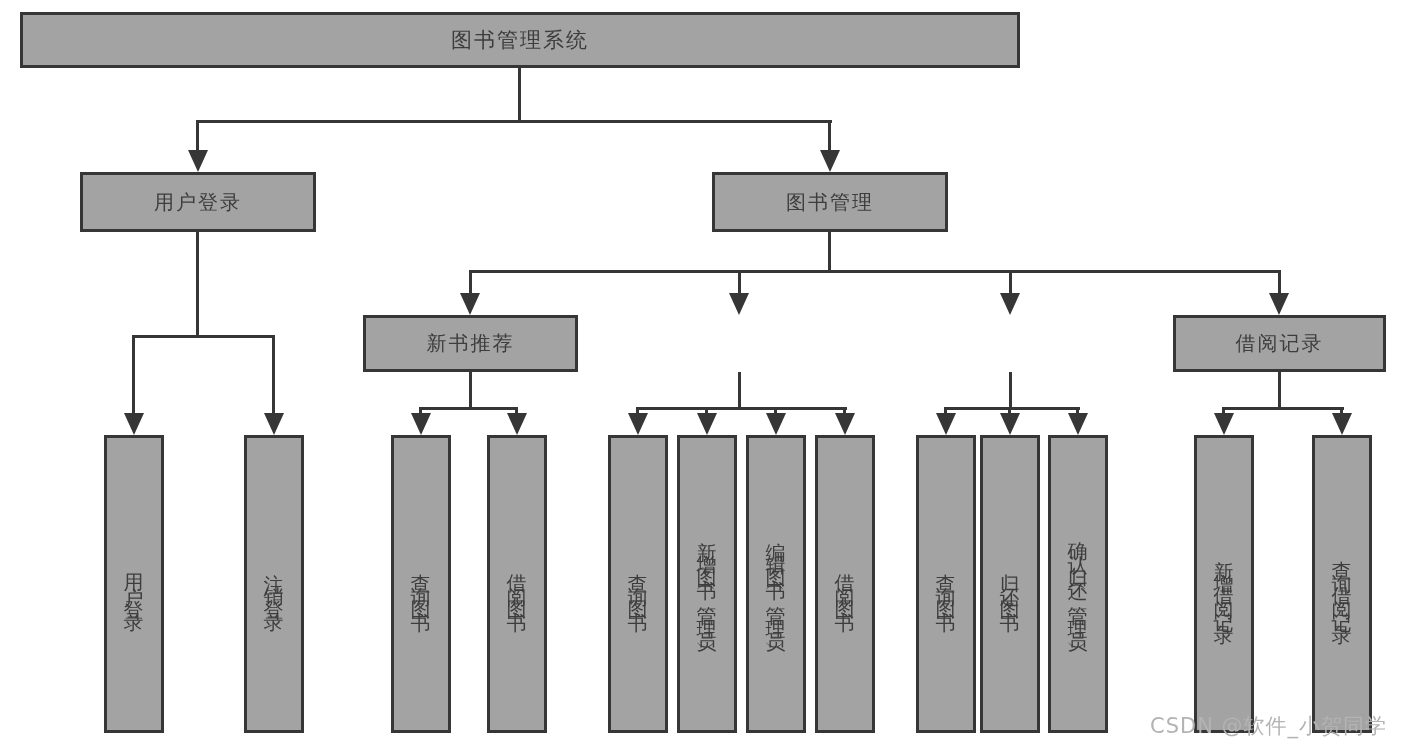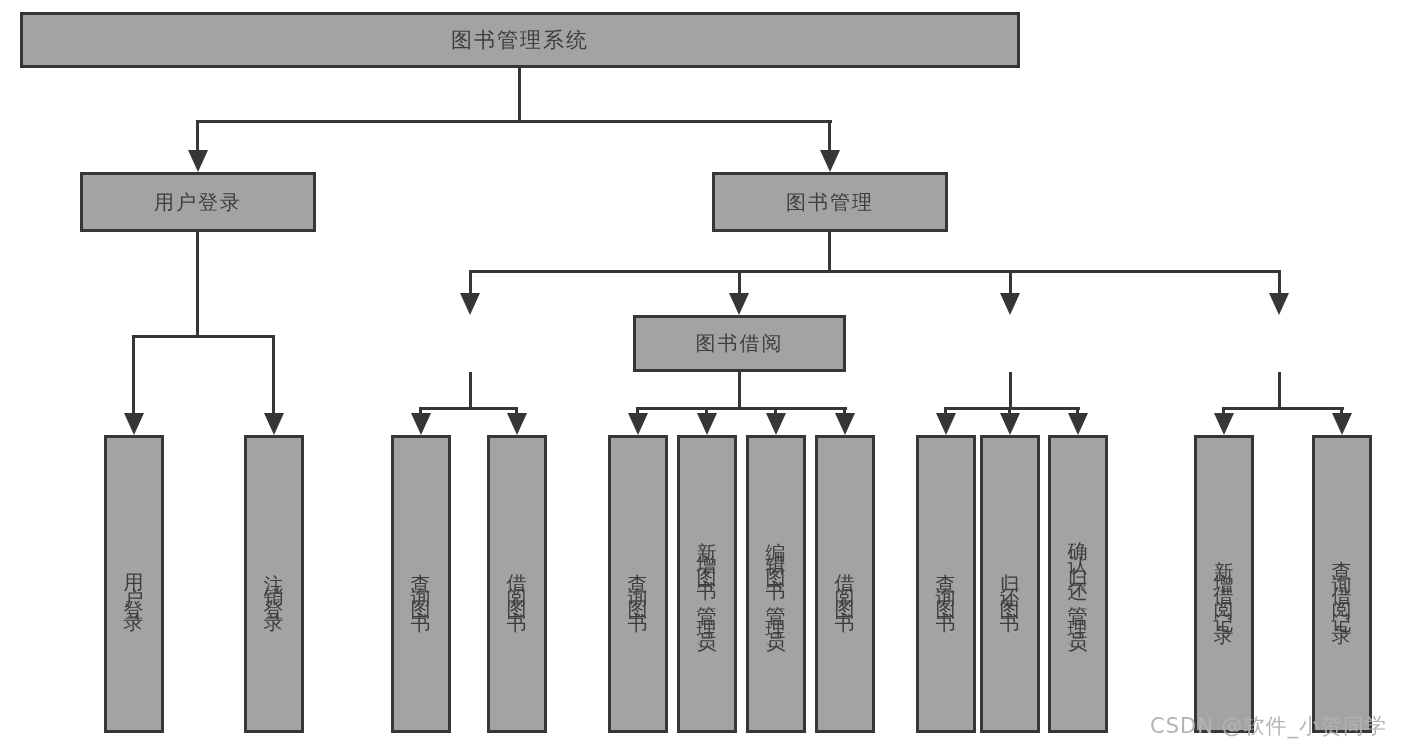--- a/index.html
+++ b/index.html
@@ -91,21 +91,22 @@
   <div class="line" style="left:469px; top:270px; width:812px; height:3px;"></div>
   <div class="line" style="left:469px; top:270px; width:3px; height:26px;"></div>
   <div class="line" style="left:738px; top:270px; width:3px; height:26px;"></div>
   <div class="line" style="left:1009px; top:270px; width:3px; height:26px;"></div>
   <div class="line" style="left:1278px; top:270px; width:3px; height:26px;"></div>
   <div class="arrow" style="left:460px; top:293px;"></div>
   <div class="arrow" style="left:729px; top:293px;"></div>
   <div class="arrow" style="left:1000px; top:293px;"></div>
   <div class="arrow" style="left:1269px; top:293px;"></div>
 
-  <div class="box hnode" style="left:633px; top:315px; width:213px; height:57px;">图书借阅</div>
+  <div class="box hnode" style="left:363px; top:315px; width:215px; height:57px;">新书推荐</div>
+  <div class="box hnode" style="left:1173px; top:315px; width:213px; height:57px;">借阅记录</div>
 
   <div class="line" style="left:469px; top:372px; width:3px; height:35px;"></div>
   <div class="line" style="left:419px; top:407px; width:99px; height:3px;"></div>
   <div class="line" style="left:419px; top:407px; width:3px; height:12px;"></div>
   <div class="line" style="left:515px; top:407px; width:3px; height:12px;"></div>
   <div class="arrow" style="left:411px; top:413px;"></div>
   <div class="arrow" style="left:507px; top:413px;"></div>
 
   <div class="line" style="left:738px; top:372px; width:3px; height:35px;"></div>
   <div class="line" style="left:636px; top:407px; width:211px; height:3px;"></div>

